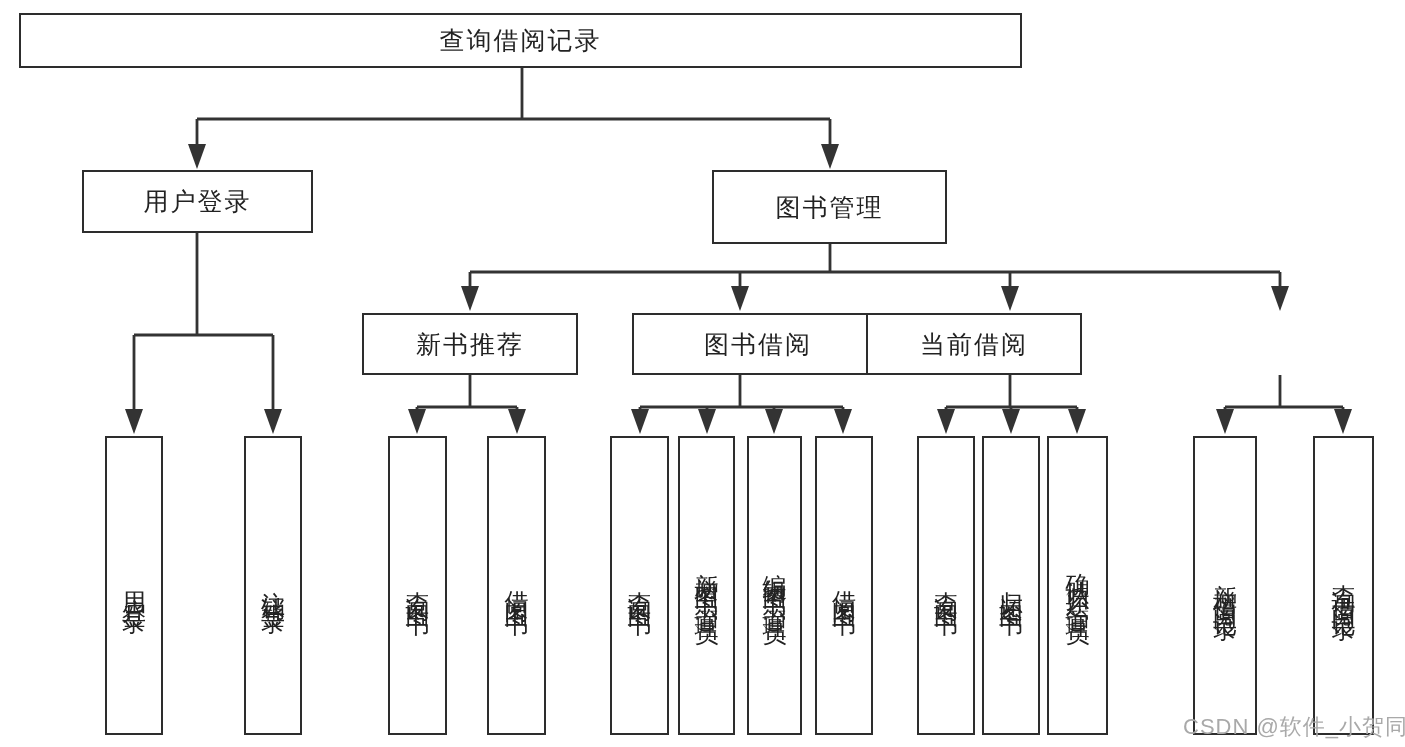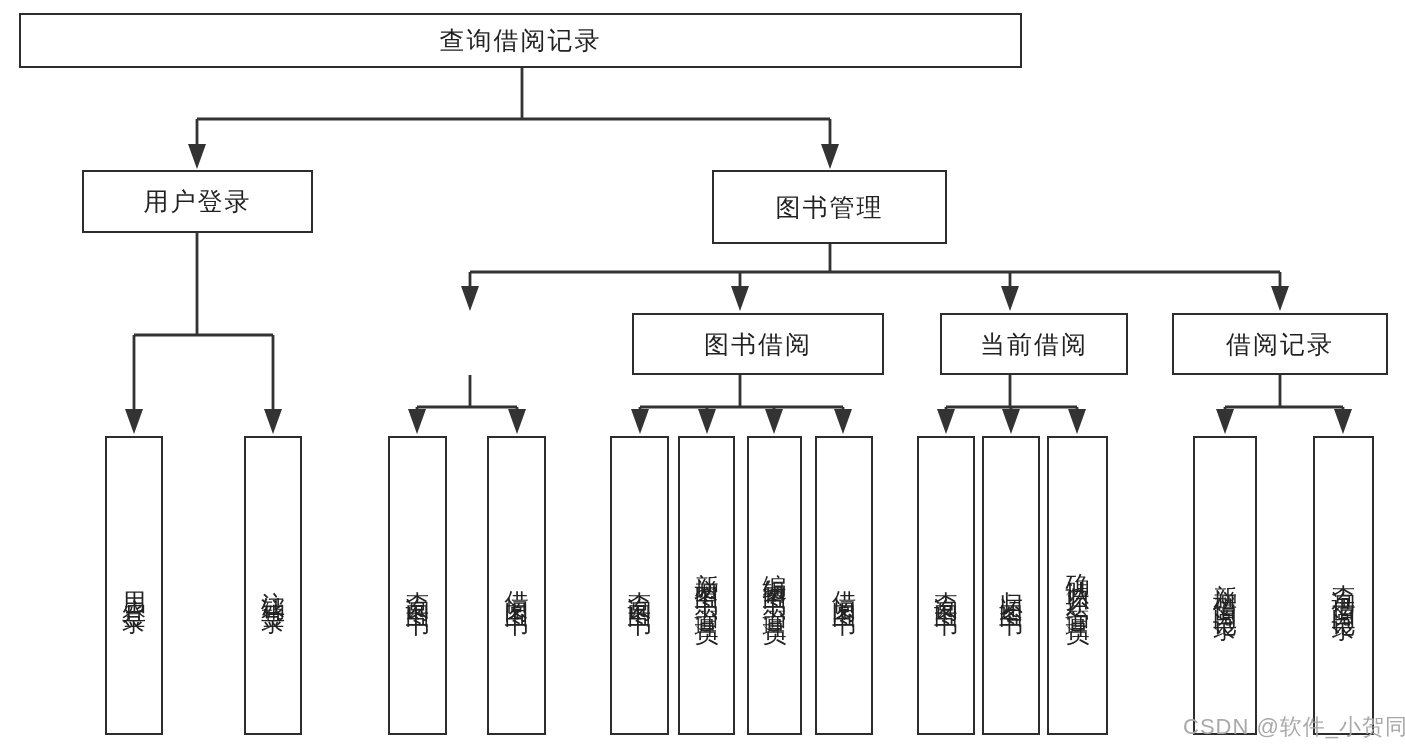--- a/index.html
+++ b/index.html
@@ -108,23 +108,23 @@
       <polygon points="1216,409 1234,409 1225,434"></polygon>
       <polygon points="1334,409 1352,409 1343,434"></polygon>
     </g>
   </svg>
 
   <div class="box h-box" style="left:19px; top:13px; width:1003px; height:55px;">查询借阅记录</div>
 
   <div class="box h-box" style="left:82px; top:170px; width:231px; height:63px;">用户登录</div>
   <div class="box h-box" style="left:712px; top:170px; width:235px; height:74px;">图书管理</div>
 
+  <div class="box h-box" style="left:362px; top:313px; width:216px; height:62px;">新书推荐</div>
   <div class="box h-box" style="left:632px; top:313px; width:252px; height:62px;">图书借阅</div>
-  <div class="box h-box" style="left:940px; top:313px; width:188px; height:62px;">当前借阅</div>
-  <div class="box h-box" style="left:1172px; top:313px; width:216px; height:62px;">借阅记录</div>
+  <div class="box h-box" style="left:866px; top:313px; width:216px; height:62px;">当前借阅</div>
 
   <div class="box leaf" style="left:105px; width:58px;">用户登录</div>
   <div class="box leaf" style="left:244px; width:58px;">注销登录</div>
 
   <div class="box leaf" style="left:388px; width:59px;">查询图书</div>
   <div class="box leaf" style="left:487px; width:59px;">借阅图书</div>
 
   <div class="box leaf" style="left:610px; width:59px;">查询图书</div>
   <div class="box leaf" style="left:678px; width:57px;">新增图书（管理员）</div>
   <div class="box leaf" style="left:747px; width:55px;">编辑图书（管理员）</div>

